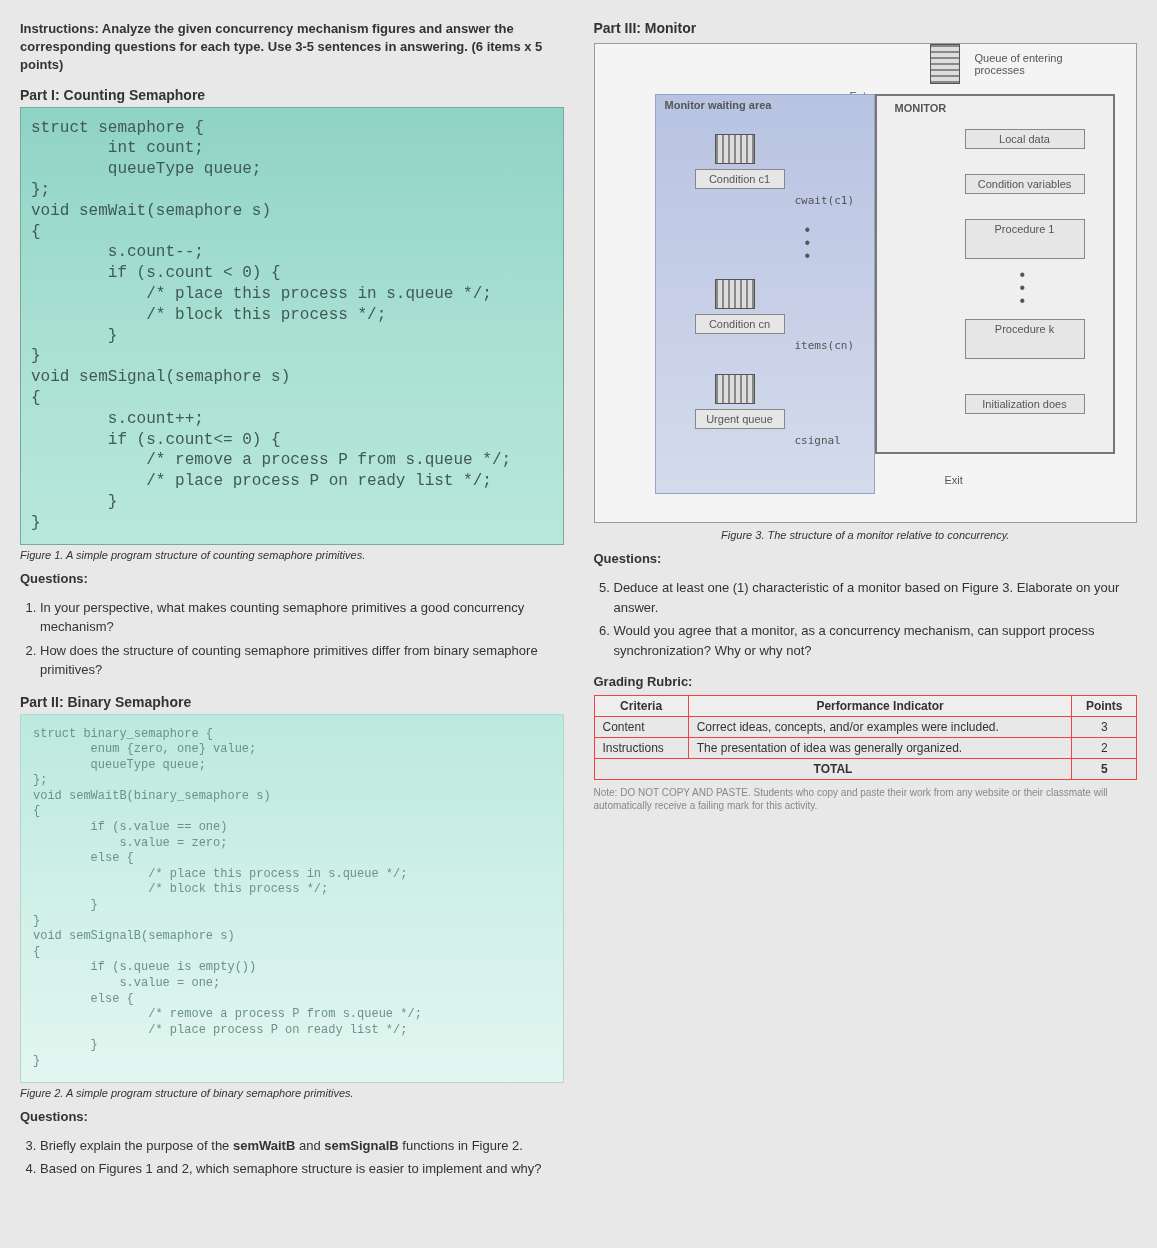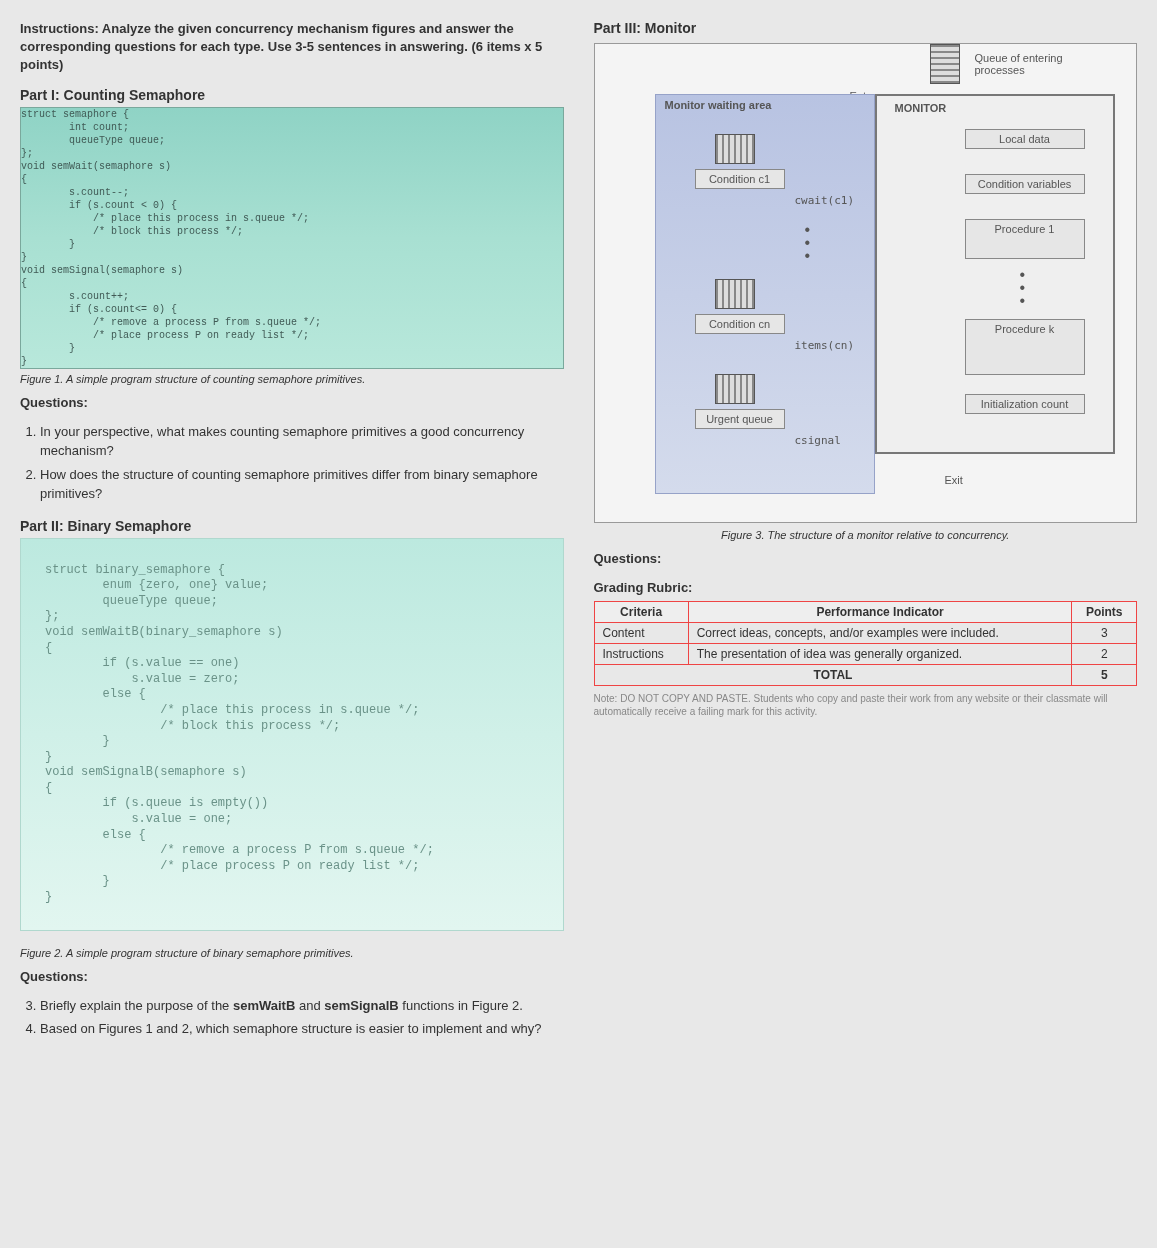--- a/index.html
+++ b/index.html
@@ -15,37 +15,38 @@
     display: flex;
     gap: 30px;
   }
   .col { flex: 1; }
   .bold { font-weight: bold; }
   .instr { margin-bottom: 12px; line-height: 1.4; }
   .part-title { font-weight: bold; margin: 8px 0 4px 0; font-size: 14px; }
   .part3-title { font-weight: bold; font-size: 14px; margin-bottom: 7px;}
   .codebox {
     background: linear-gradient(180deg,#8fd3c5 0%, #a8e0d2 50%, #b8e8db 100%);
+    padding: 10px;
     font-family: "Courier New", monospace;
-    font-size: 10px;
+    font-size: 16px;
     color: #405a55;
     white-space: pre;
     line-height: 1.3;
     margin-bottom: 4px;
     border: 1px solid #7aa89c;
   }
   .codebox2 {
     background: linear-gradient(180deg,#bce9df 0%, #d0f0e8 50%, #e2f6f0 100%);
-    padding: 24px;
+    padding: 12px;
     font-family: "Courier New", monospace;
     font-size: 12px;
     color: #6a9288;
     white-space: pre;
     line-height: 1.3;
-    margin-bottom: 16px;
+    margin-bottom: 4px;
     border: 1px solid #b0d8ce;
   }
   .fig-caption { font-size: 11px; font-style: italic; margin-bottom: 10px; }
   .q-head { font-weight: bold; margin: 6px 0 4px 0; }
   ol.qlist { margin-left: 20px; margin-bottom: 14px; line-height: 1.5; margin-top: 12px; }
   ol.qlist li { margin-bottom: 4px; }
   .monitor-diagram {
     border: 1px solid #999;
     background: #f4f4f4;
     height: 480px;
@@ -180,28 +181,32 @@
       <span class="md-label" style="left:200px; top:295px; font-family:monospace;">items(cn)</span>
 
       <div class="md-queue" style="left:120px; top:330px;"></div>
       <div class="md-box" style="left:100px; top:365px; width:90px;">Urgent queue</div>
       <span class="md-label" style="left:200px; top:390px; font-family:monospace;">csignal</span>
 
       <div class="md-box" style="left:370px; top:85px; width:120px;">Local data</div>
       <div class="md-box" style="left:370px; top:130px; width:120px;">Condition variables</div>
       <div class="md-box" style="left:370px; top:175px; width:120px; height:40px;">Procedure 1</div>
       <span class="md-label" style="left:425px; top:225px; font-size:16px; line-height:0.8;">•<br>•<br>•</span>
-      <div class="md-box" style="left:370px; top:275px; width:120px; height:56px;">Procedure k</div>
-      <div class="md-box" style="left:370px; top:350px; width:120px;">Initialization count</div>
+      <div class="md-box" style="left:370px; top:275px; width:120px; height:40px;">Procedure k</div>
+      <div class="md-box" style="left:370px; top:350px; width:120px;">Initialization does</div>
 
       <span class="md-label" style="left:350px; top:430px;">Exit</span>
     </div>
     <p class="fig-caption" style="text-align:center;">Figure 3. The structure of a monitor relative to concurrency.</p>
 
     <p class="q-head">Questions:</p>
+    <ol class="qlist" start="5">
+      <li>Deduce at least one (1) characteristic of a monitor based on Figure 3. Elaborate on your answer.</li>
+      <li>Would you agree that a monitor, as a concurrency mechanism, can support process synchronization? Why or why not?</li>
+    </ol>
 
     <p class="rub-head">Grading Rubric:</p>
     <table class="rubric-table">
       <tbody>
           <tr>
         <th>Criteria</th>
         <th>Performance Indicator</th>
         <th>Points</th>
       </tr>
       <tr>

